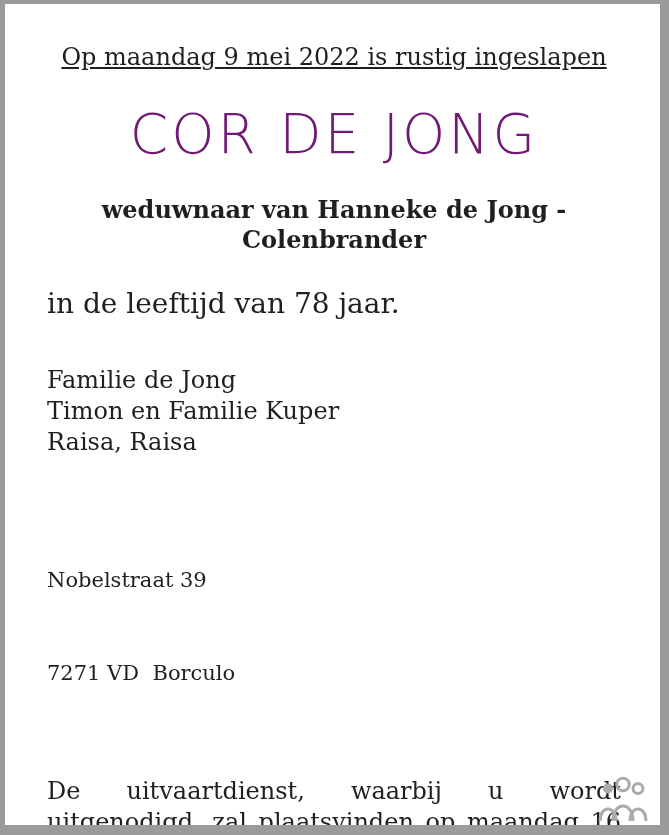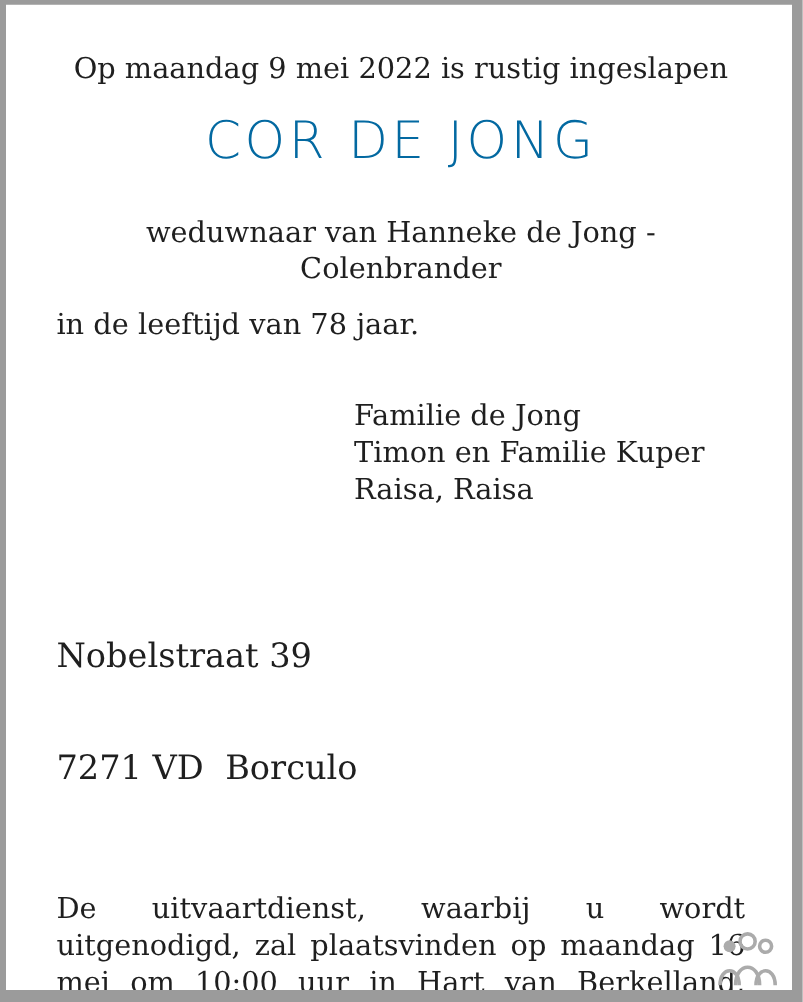--- a/index.html
+++ b/index.html
@@ -21,52 +21,53 @@
     overflow: hidden;
   }
   .content {
     padding: 0 39px 0 42px;
   }
   .intro {
     margin-top: 38px;
     text-align: center;
     font-size: 24px;
     line-height: 30px;
+    text-decoration: underline;
   }
   .deceased-name {
-    margin-top: 20px;
+    margin-top: 36px;
     text-align: center;
     font-family: "DejaVu Sans", "Liberation Sans", sans-serif;
     font-weight: 300;
-    font-size: 43px;
+    font-size: 55px;
     line-height: 53px;
     letter-spacing: 3px;
-    color: #0369a1;
+    color: #701a75;
   }
   .relation {
     margin-top: 34px;
     text-align: center;
     font-size: 24px;
     line-height: 30px;
+    font-weight: bold;
   }
   .age-line {
-    margin-top: 16px;
+    margin-top: 34px;
     text-align: left;
-    font-size: 24px;
+    font-size: 28px;
     line-height: 30px;
   }
   .family-block {
     margin-top: 46px;
-    margin-left: 248px;
     font-size: 24px;
     line-height: 31px;
   }
   .address-block {
     margin-top: 45px;
-    font-size: 28px;
+    font-size: 21px;
     line-height: 31px;
     white-space: pre-wrap;
   }
   .details {
     margin-top: 25px;
     font-size: 24px;
     line-height: 31px;
     text-align: justify;
   }
   .brand-icon {

